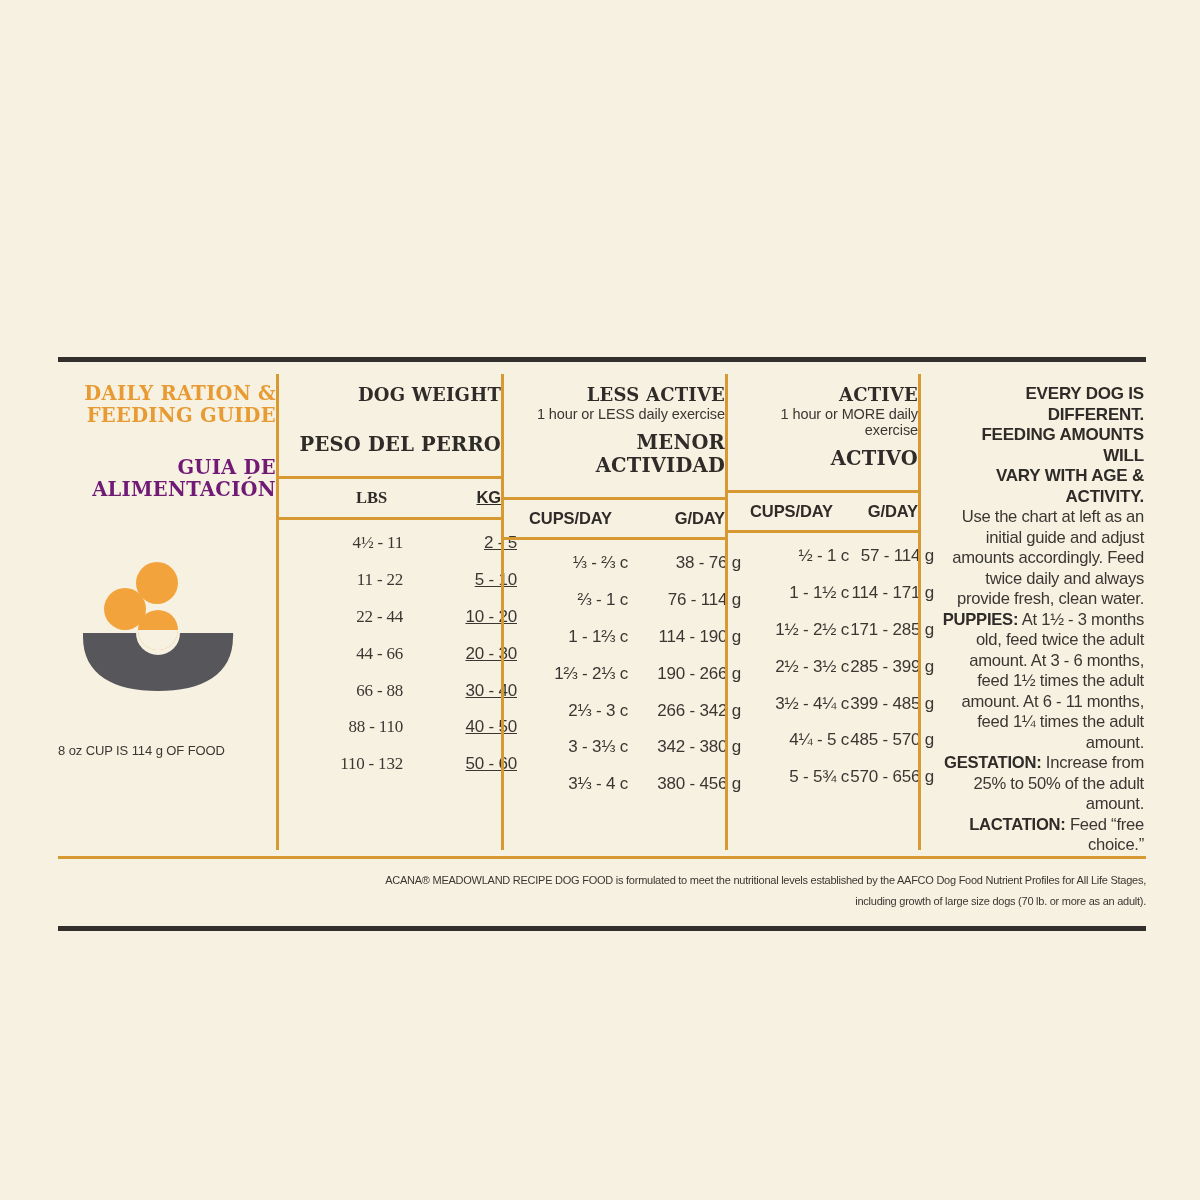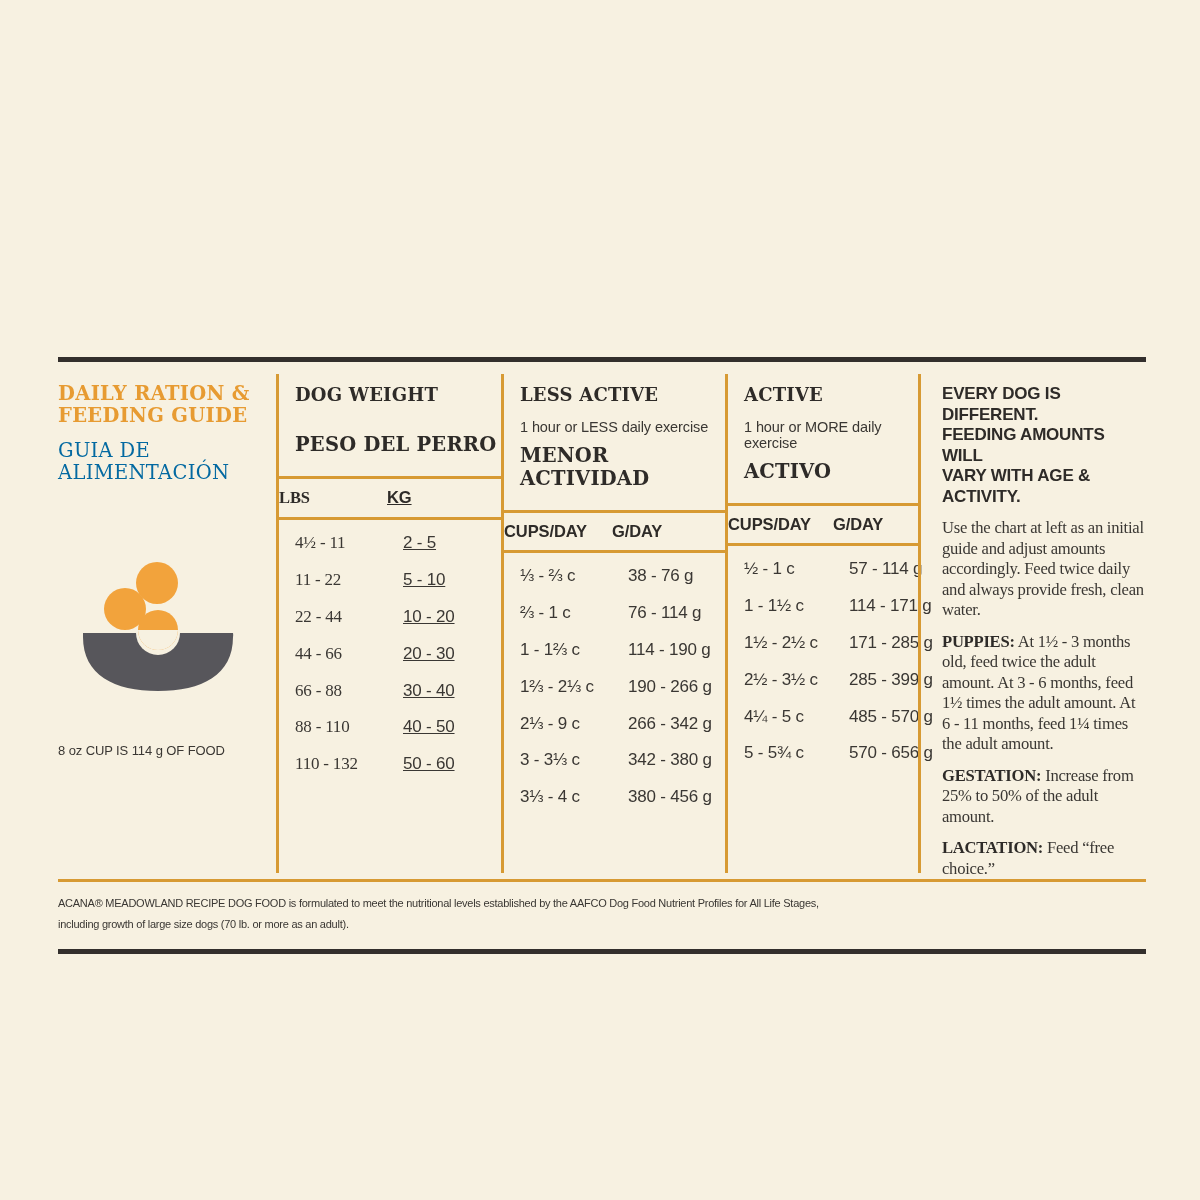--- a/index.html
+++ b/index.html
@@ -13,20 +13,21 @@
     font-family: "Liberation Sans", sans-serif;
     color: #3A3733;
     overflow: hidden;
   }
 
   #sheet {
     position: absolute;
     left: 58px;
     top: 357px;
     width: 1088px;
+    text-align: right;
   }
 
   
   .rule-dark-top {
     height: 5px;
     background: #332F2C;
     width: 100%;
   }
   .rule-orange {
     height: 3px;
@@ -65,27 +66,27 @@
   .title-en {
     color: #E79B32;
     font-family: "DejaVu Serif", serif;
     font-weight: bold;
     font-size: 19.5px;
     line-height: 22px;
     letter-spacing: 0.3px;
     margin-top: 21px;
   }
   .title-es {
-    color: #0369a1;
+    color: #701a75;
     font-family: "DejaVu Serif", serif;
-    font-weight: normal;
+    font-weight: bold;
     font-size: 19.5px;
     line-height: 22px;
     letter-spacing: 0.3px;
-    margin-top: 13px;
+    margin-top: 30px;
   }
 
   
   .bowl-wrap {
     position: absolute;
     left: 22px;
     top: 198px;
     width: 190px;
     height: 135px;
   }
@@ -104,21 +105,21 @@
     font-family: "DejaVu Serif", serif;
     font-weight: bold;
     font-size: 18px;
     letter-spacing: 0.2px;
     color: #2E2B28;
   }
   .hd-main.first { margin-top: 22px; }
   .hd-sub {
     font-size: 14.5px;
     color: #3A3733;
-    margin-top: 14px;
+    margin-top: 1px;
     letter-spacing: -0.1px;
   }
   .hd-es {
     font-family: "DejaVu Serif", serif;
     font-weight: bold;
     font-size: 19.5px;
     letter-spacing: 0.2px;
     color: #2E2B28;
     margin-top: 9px;
   }
@@ -165,24 +166,22 @@
   .notes-head {
     font-weight: bold;
     font-size: 17px;
     line-height: 20.5px;
     color: #2E2B28;
     letter-spacing: -0.2px;
   }
   .notes-p {
     font-size: 16.6px;
     line-height: 20.5px;
-    margin-top: 11px;
     letter-spacing: -0.25px;
     color: #3A3733;
-    font-family: Liberation Serif, serif;
   }
   .notes-p b { font-weight: bold; color: #2E2B28; }
 
   
   .footer-text {
     font-size: 11px;
     line-height: 21px;
     padding-top: 11px;
     letter-spacing: -0.25px;
     color: #3A3733;
@@ -297,21 +296,21 @@
           </div>
         <div class="drow">
             <span class="c-cup1">1 - 1⅔ c</span>
             <span class="c-g1">114 - 190 g</span>
           </div>
         <div class="drow">
             <span class="c-cup1">1⅔ - 2⅓ c</span>
             <span class="c-g1">190 - 266 g</span>
           </div>
         <div class="drow">
-            <span class="c-cup1">2⅓ - 9 c</span>
+            <span class="c-cup1">2⅓ - 3 c</span>
             <span class="c-g1">266 - 342 g</span>
           </div>
         <div class="drow">
             <span class="c-cup1">3 - 3⅓ c</span>
             <span class="c-g1">342 - 380 g</span>
           </div>
         <div class="drow">
             <span class="c-cup1">3⅓ - 4 c</span>
             <span class="c-g1">380 - 456 g</span>
           </div>
@@ -342,20 +341,24 @@
             <span class="c-cup2">1 - 1½ c</span>
             <span class="c-g2 nowrap">114 - 171 g</span>
           </div>
         <div class="drow">
             <span class="c-cup2">1½ - 2½ c</span>
             <span class="c-g2 nowrap">171 - 285 g</span>
           </div>
         <div class="drow">
             <span class="c-cup2">2½ - 3½ c</span>
             <span class="c-g2 nowrap">285 - 399 g</span>
+          </div>
+        <div class="drow">
+            <span class="c-cup2">3½ - 4¼ c</span>
+            <span class="c-g2 nowrap">399 - 485 g</span>
           </div>
         <div class="drow">
             <span class="c-cup2">4¼ - 5 c</span>
             <span class="c-g2 nowrap">485 - 570 g</span>
           </div>
         <div class="drow">
             <span class="c-cup2">5 - 5¾ c</span>
             <span class="c-g2 nowrap">570 - 656 g</span>
           </div>
       </div>

